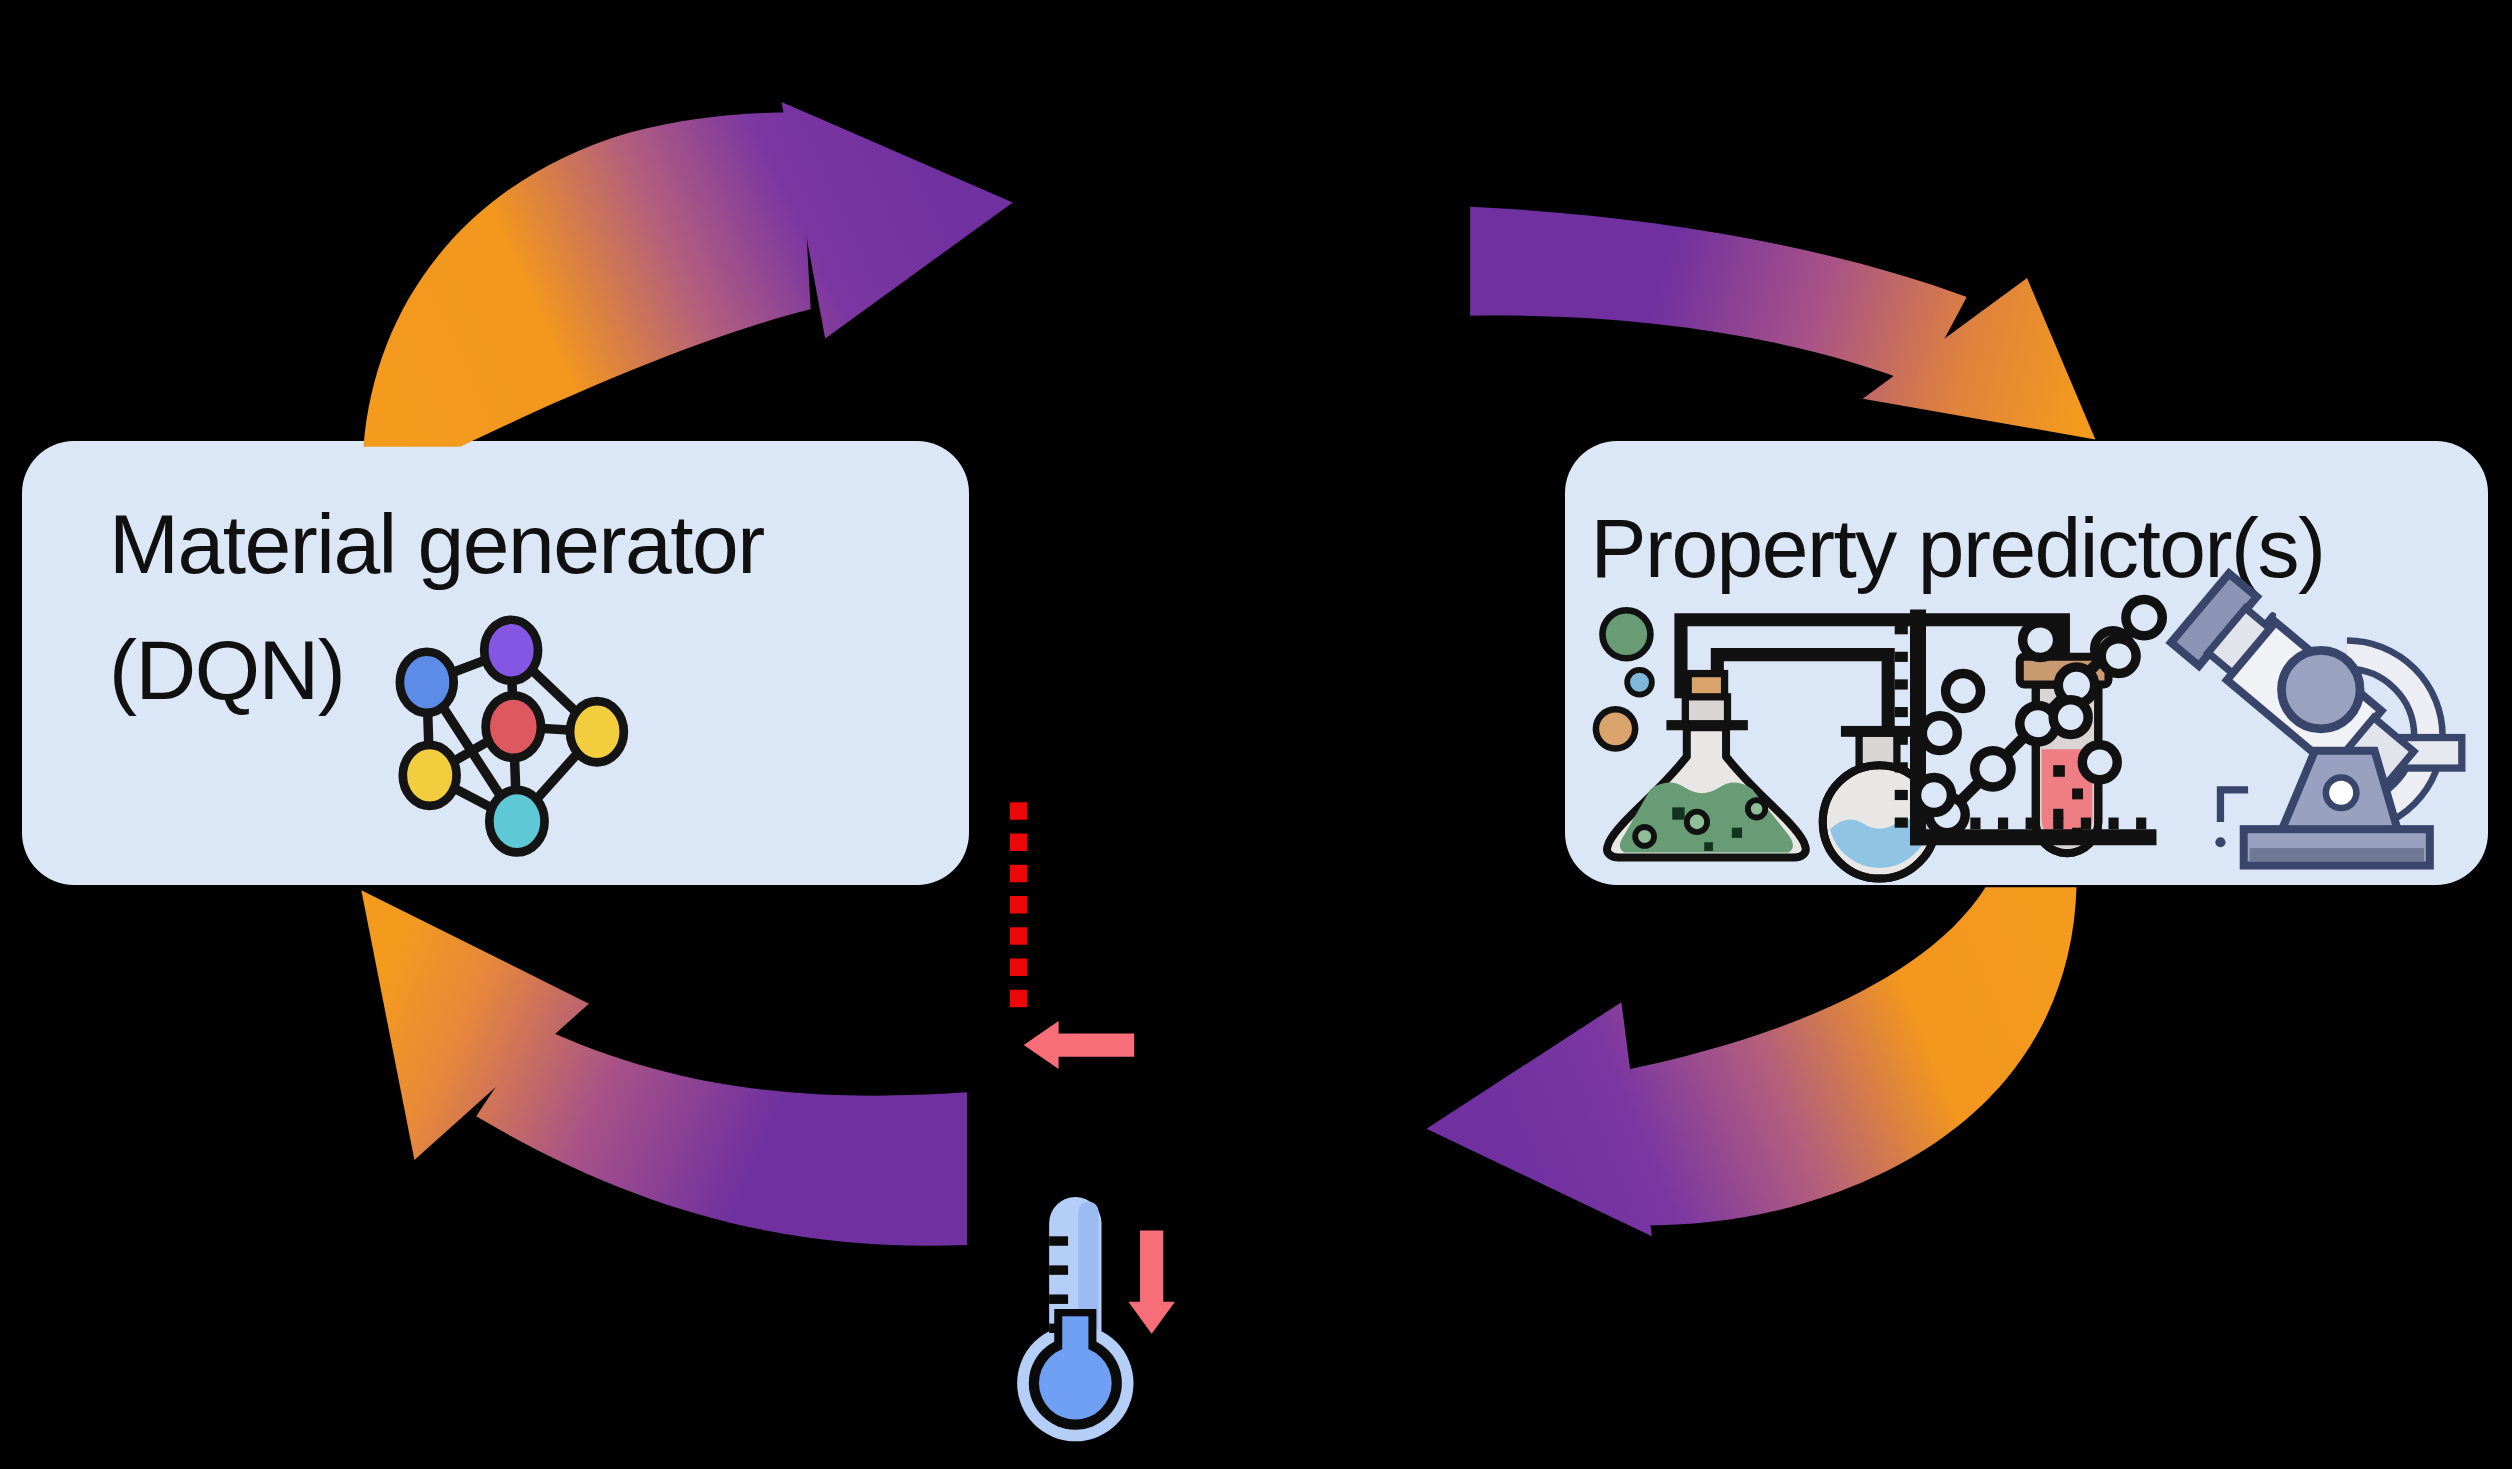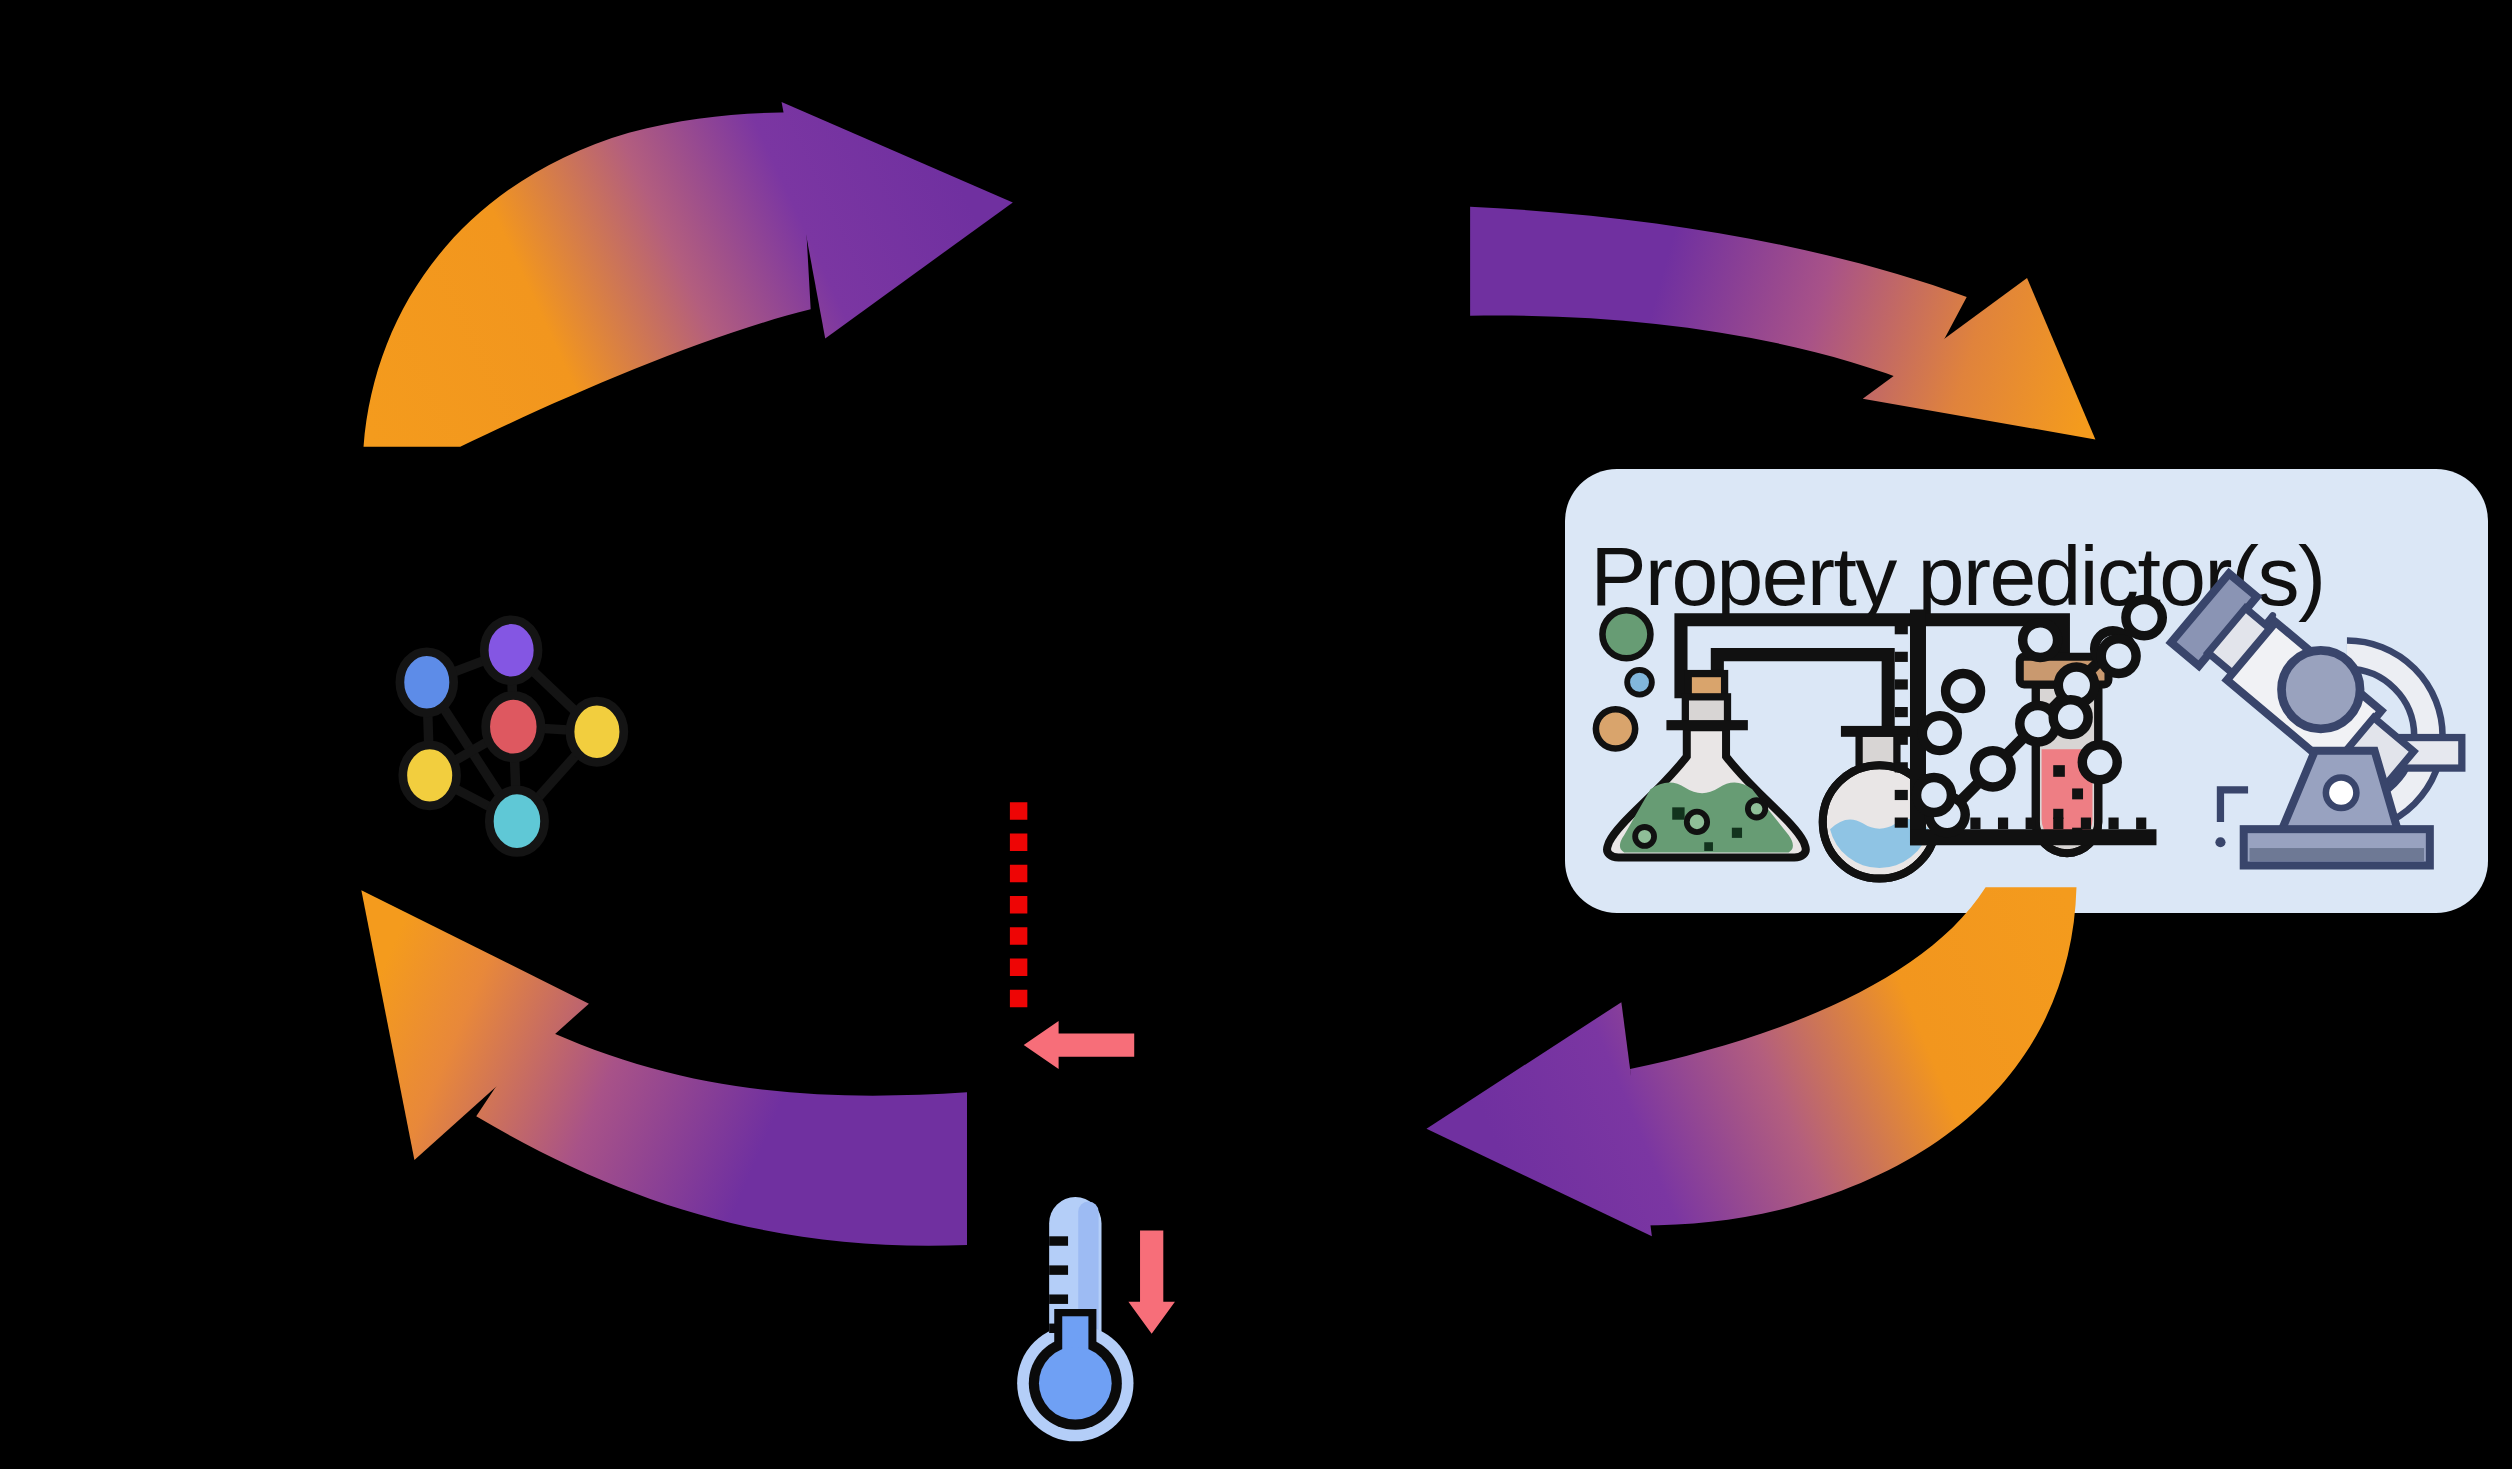--- a/index.html
+++ b/index.html
@@ -9,21 +9,21 @@
     background:#000;
     overflow:hidden;
     font-family:"Liberation Sans", sans-serif;
   }
   .panel{
     position:absolute;
     background:#dbe7f6;
     border-radius:52px;
   }
   .panel.generator{ left:22px;  top:441px; width:947px; height:444px; }
-  .panel.predictor{ left:1565px; top:441px; width:923px; height:444px;margin-top:28px; }
+  .panel.predictor{ left:1565px; top:441px; width:923px; height:444px; }
   .panel-title{
     position:absolute;
     color:#101010;
     font-size:84px;
     font-weight:500;
     letter-spacing:-1.5px;
     line-height:1.5;
     white-space:pre;
   }
   .panel.generator .panel-title{ left:87px; top:40px; }
@@ -32,20 +32,23 @@
     position:absolute; left:0; top:0;
     width:2512px; height:1470px;
     pointer-events:none;
   }
 </style>
 </head>
 <body>
 
 <div class="stage">
 
+  <div class="panel generator">
+    <div class="panel-title"><span>Material generator</span><br><span>(DQN)</span></div>
+  </div>
 
   <div class="panel predictor">
     <div class="panel-title"><span>Property predictor(s)</span></div>
   </div>
 
   <svg class="overlay" viewBox="0 0 3455 2021">
     <defs>
       <linearGradient id="g1" gradientUnits="userSpaceOnUse" x1="520" y1="620" x2="1320" y2="250">
         <stop offset="0" stop-color="#F49B1D"></stop>
         <stop offset="0.32" stop-color="#F2961E"></stop>

